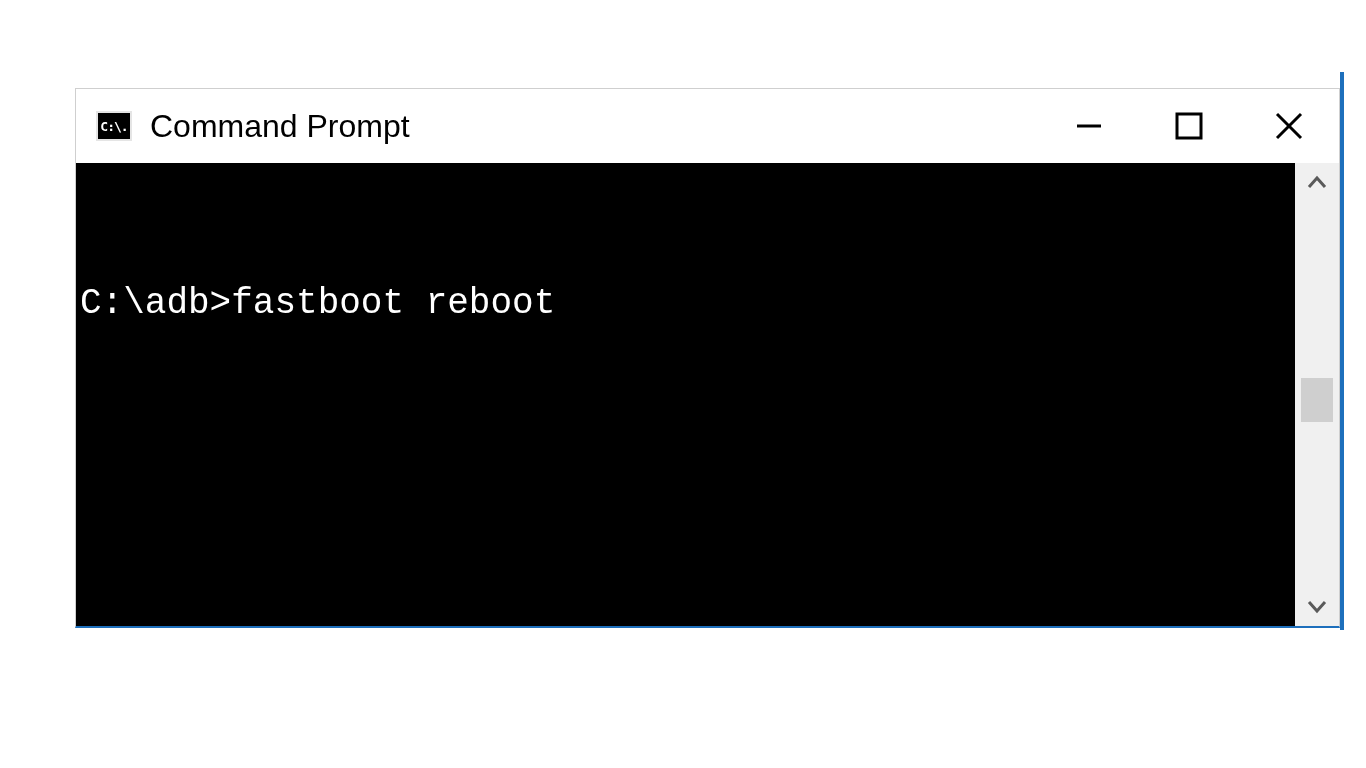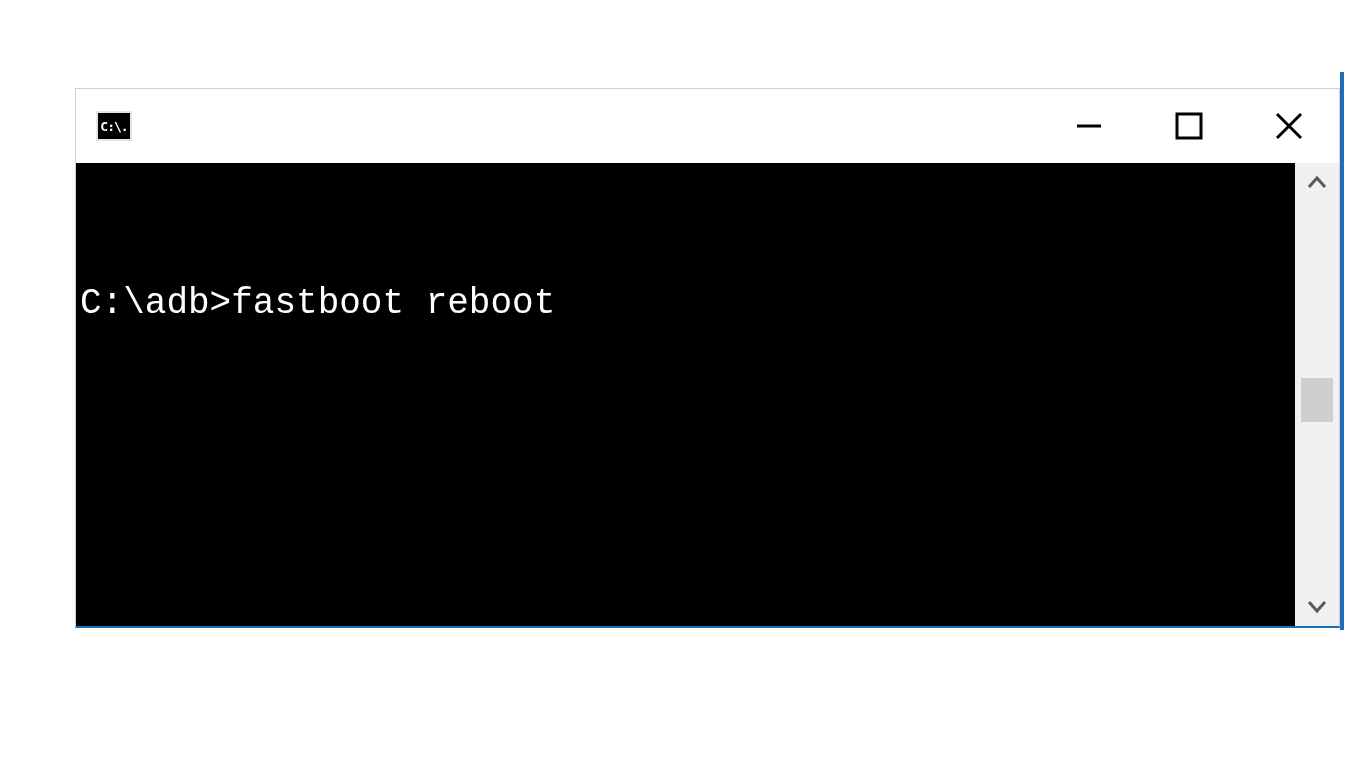--- a/index.html
+++ b/index.html
@@ -135,20 +135,21 @@
 
   <div class="page-edge"></div>
 
   <div class="window">
 
     <div class="titlebar">
       <div class="title-left">
         <div class="app-icon">
           <span>C:\.</span>
         </div>
+        <div class="title-text">Command Prompt</div>
       </div>
       <div class="win-controls">
         <div class="win-btn">
           <svg width="34" height="34" viewBox="0 0 34 34">
             <line x1="5" y1="17" x2="29" y2="17" stroke="#000" stroke-width="3"></line>
           </svg>
         </div>
         <div class="win-btn">
           <svg width="30" height="30" viewBox="0 0 30 30">
             <rect x="3" y="3" width="24" height="24" fill="none" stroke="#000" stroke-width="3"></rect>

